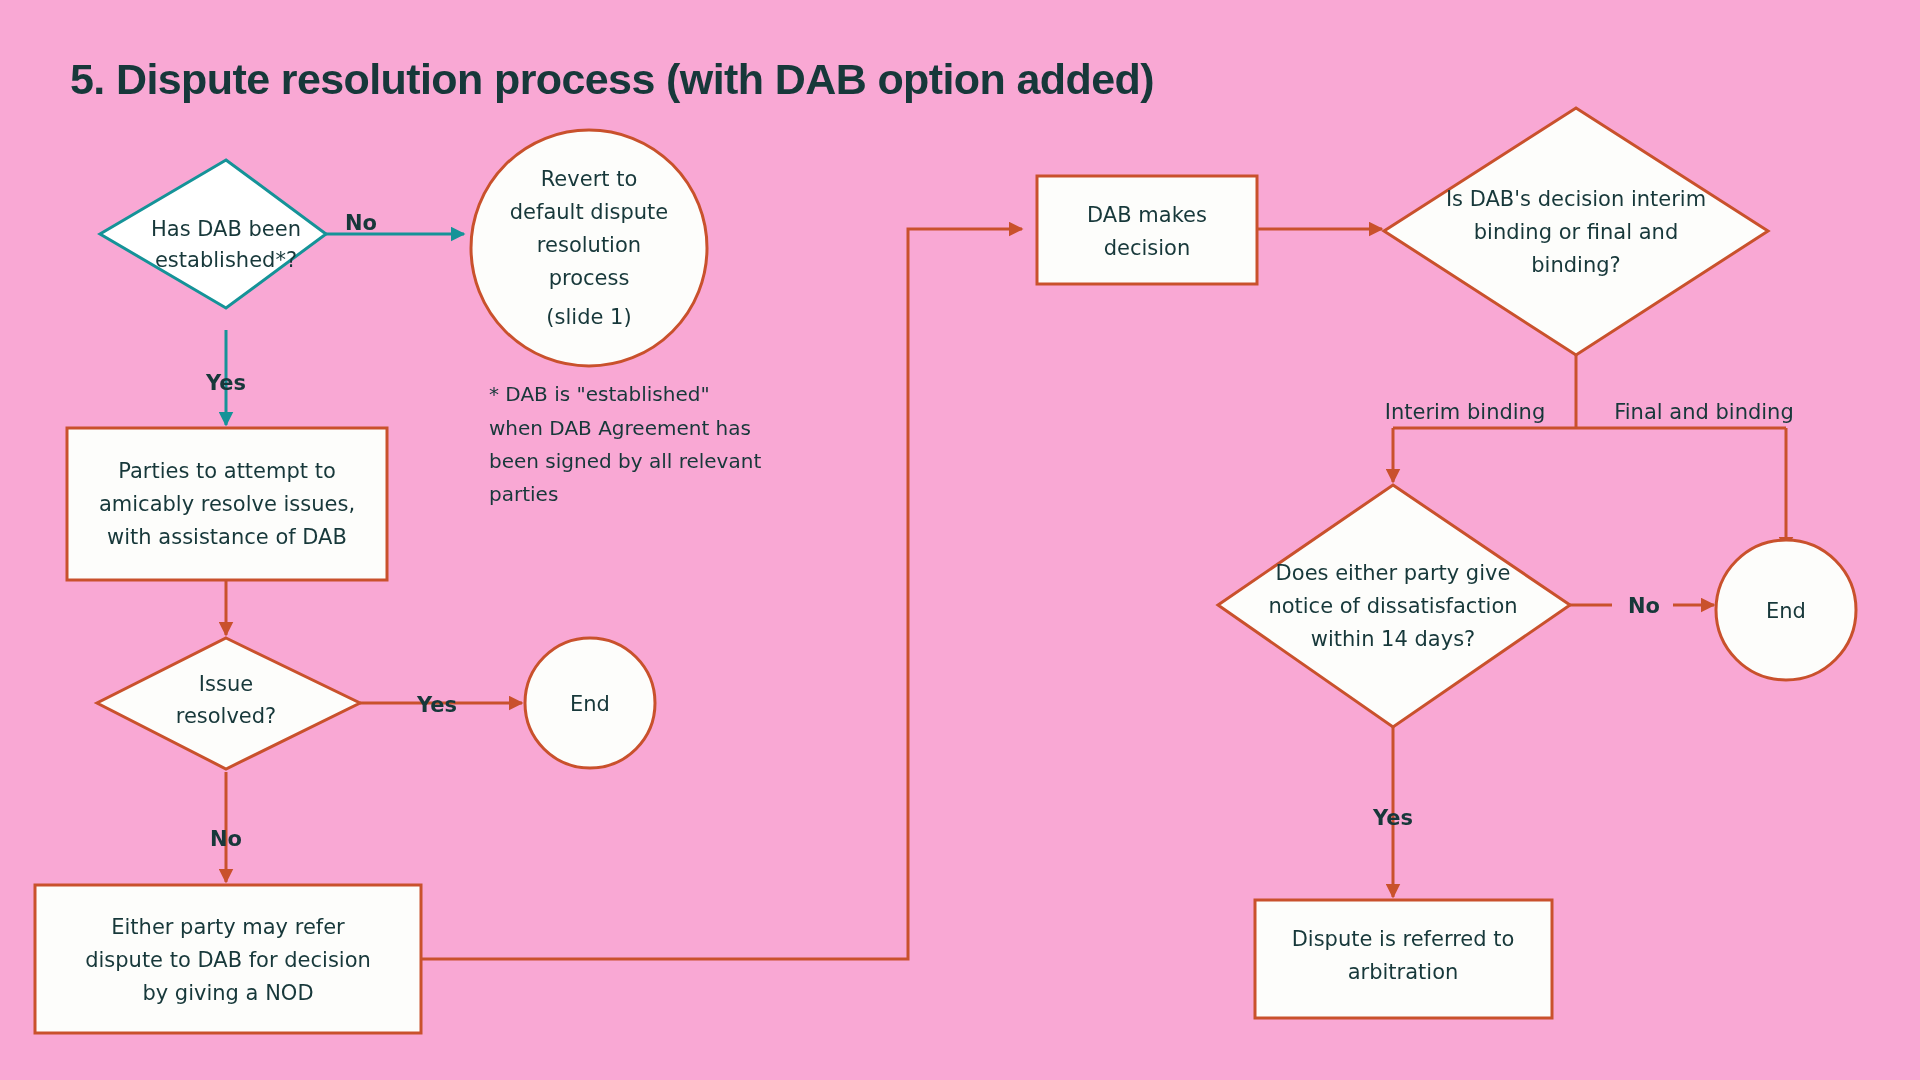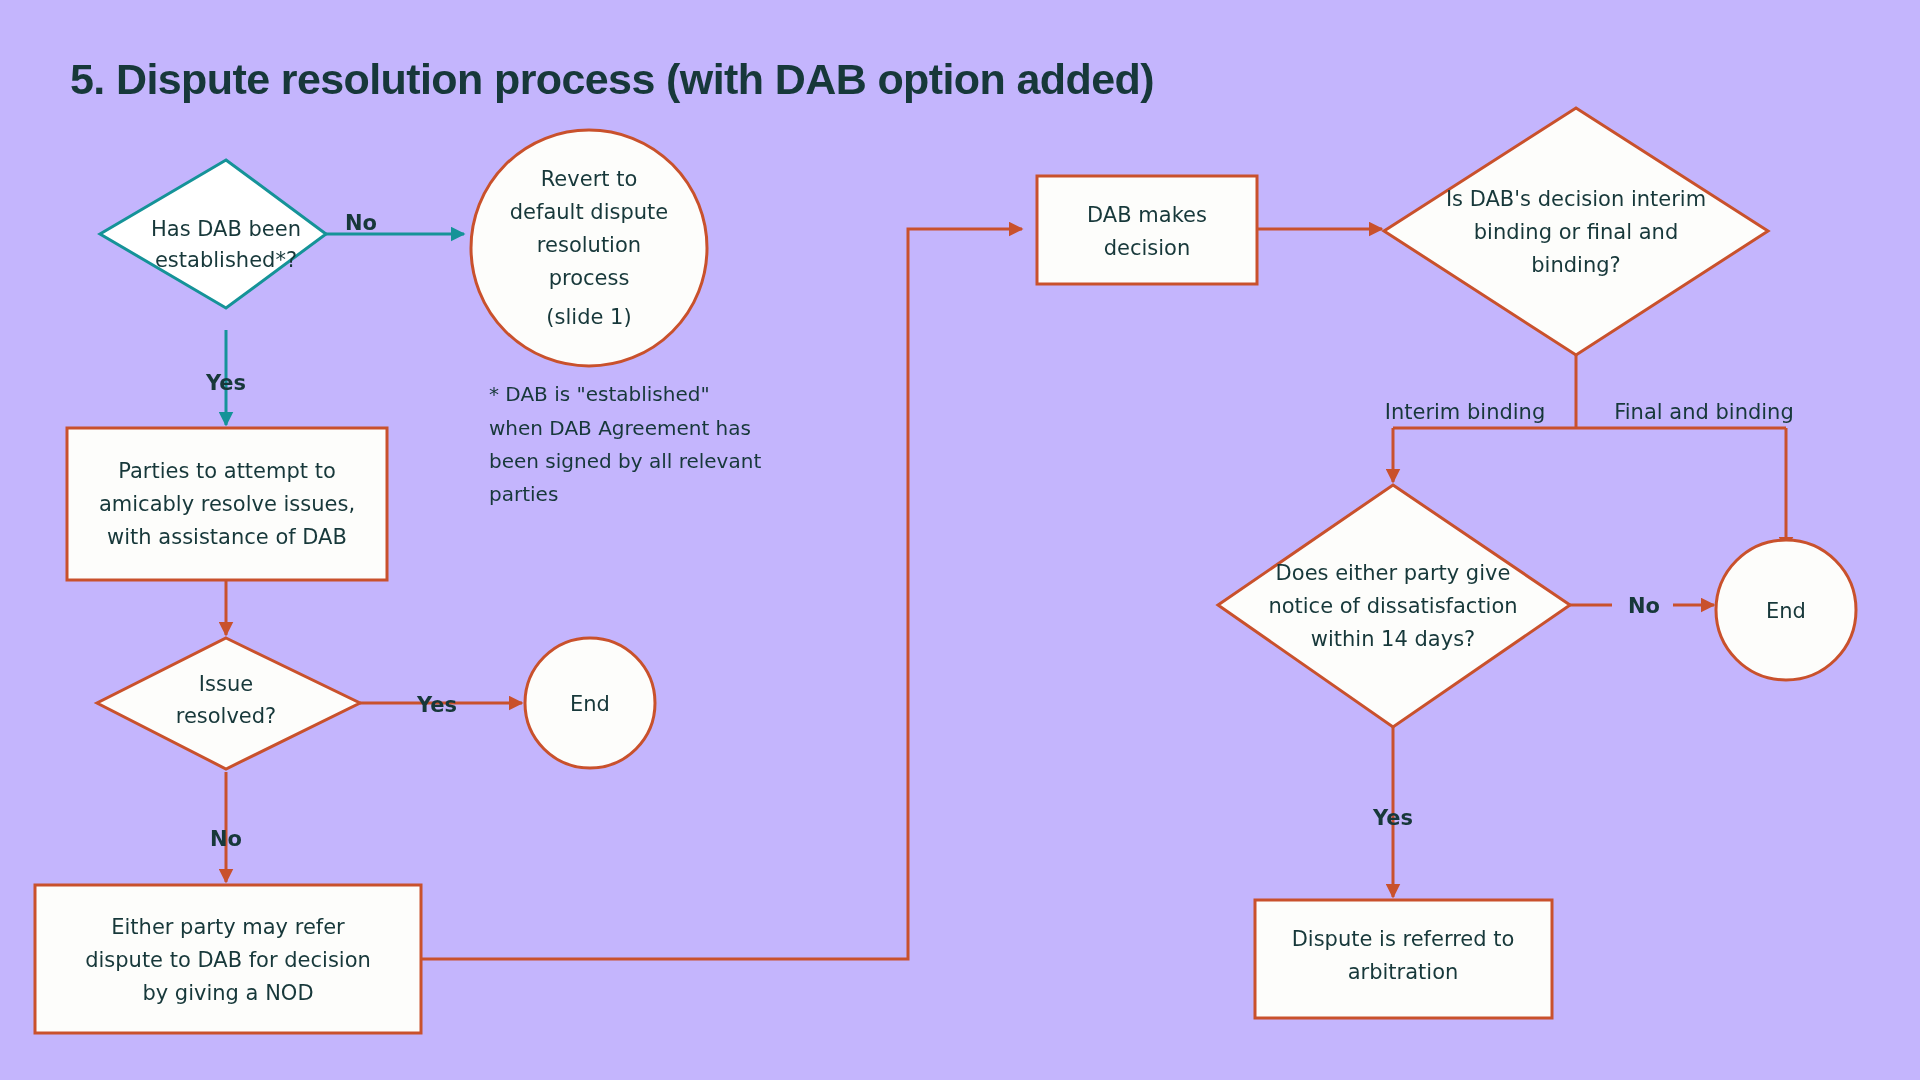--- a/index.html
+++ b/index.html
@@ -12,21 +12,21 @@
     height: 1080px;
     position: relative;
     overflow: hidden;
     font-family: "DejaVu Sans", sans-serif;
   }
   #slide {
     position: absolute;
     left: 0; top: 0;
     width: 1920px;
     height: 1080px;
-    background: #c4b5fd;
+    background: #f9a8d4;
   }
   #title {
     position: absolute;
     left: 70px;
     top: 55px;
     font-family: "Liberation Sans", sans-serif;
     font-size: 43px;
     font-weight: bold;
     letter-spacing: -0.6px;
     color: #17383a;

